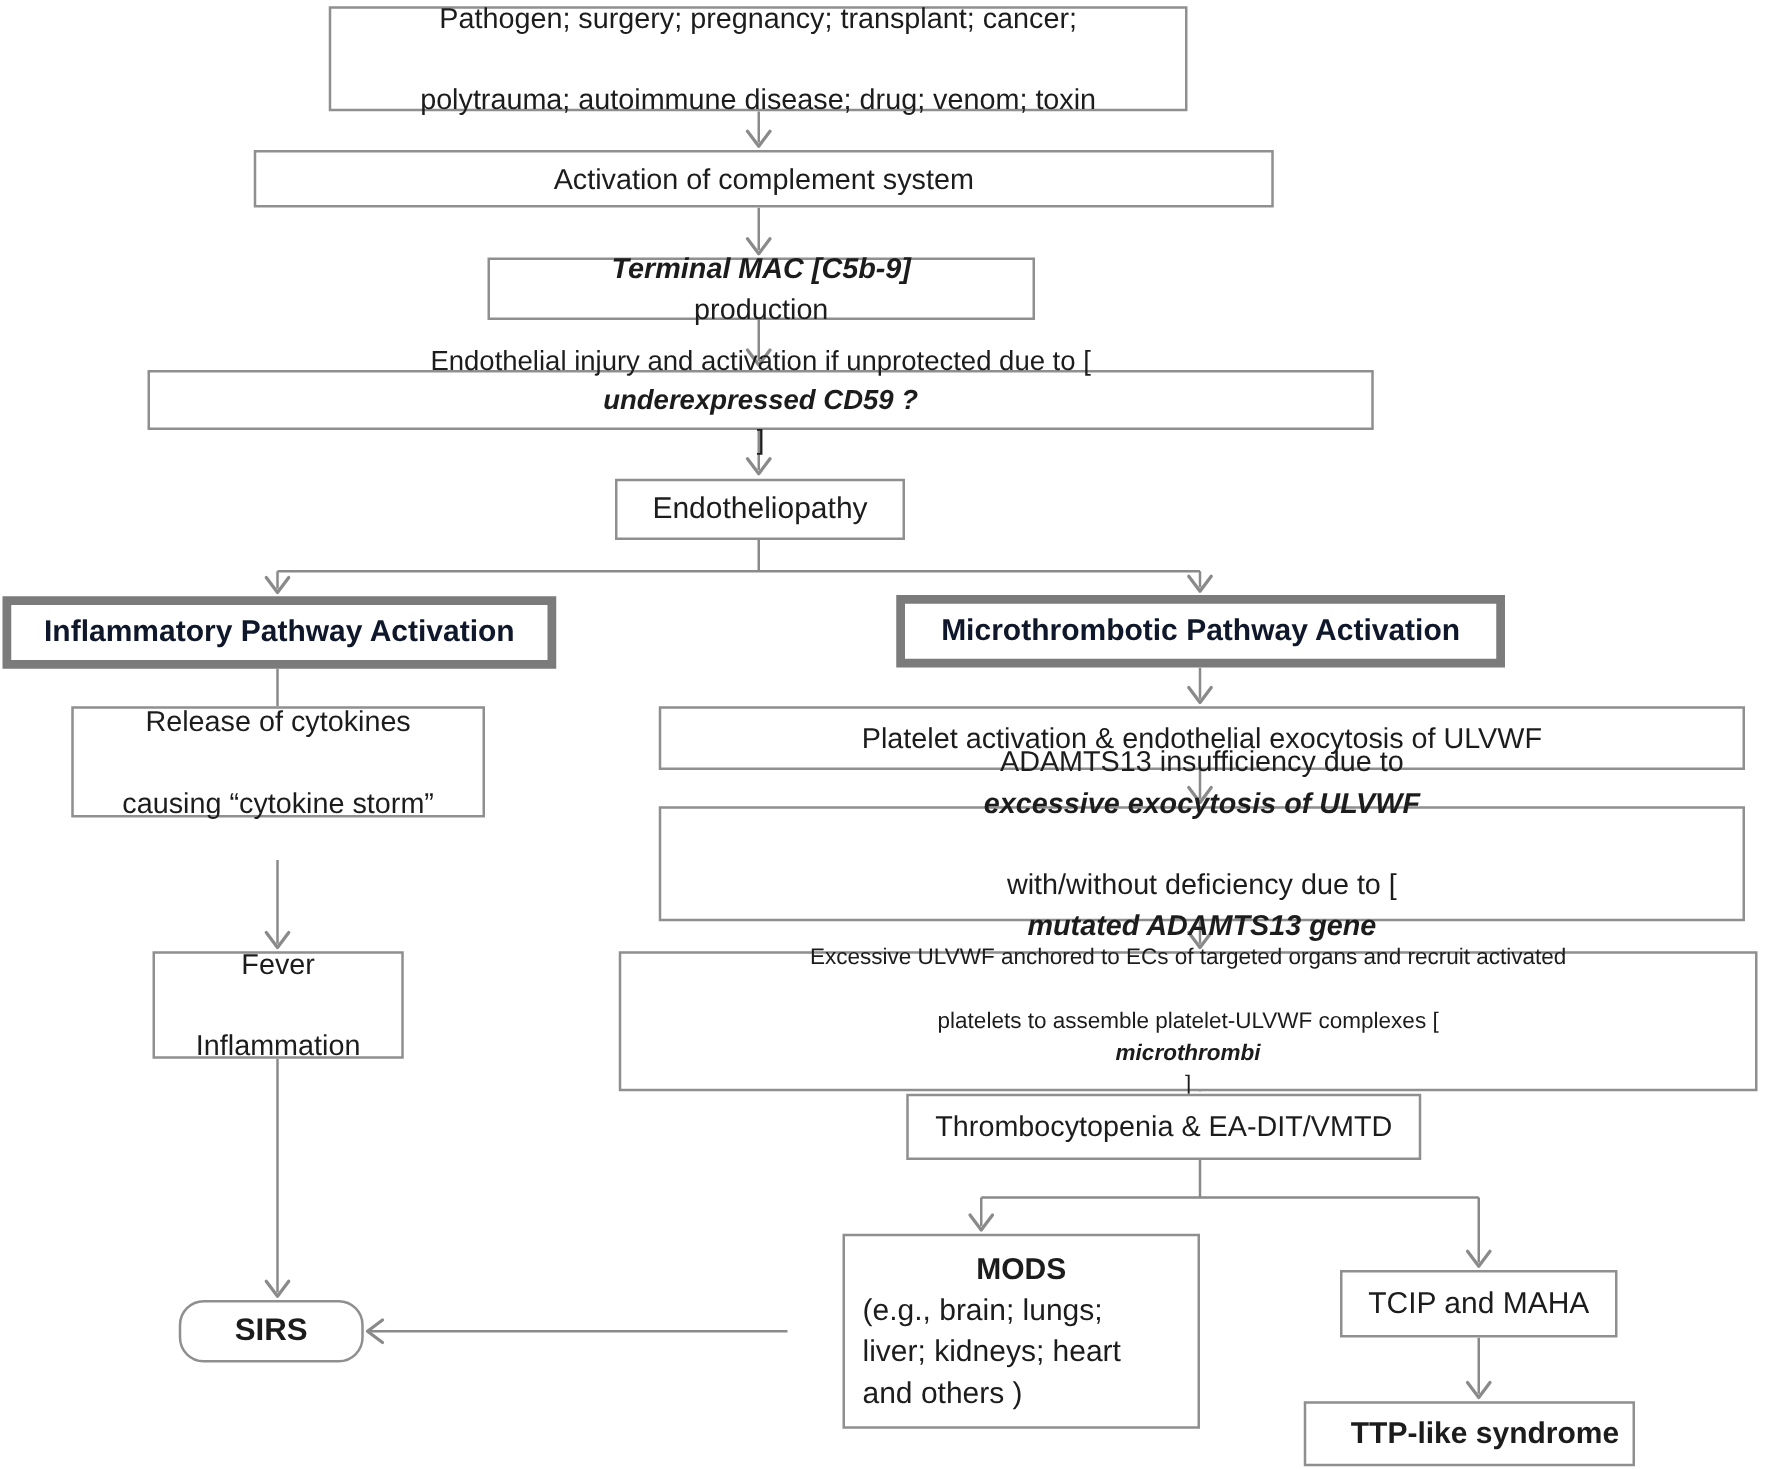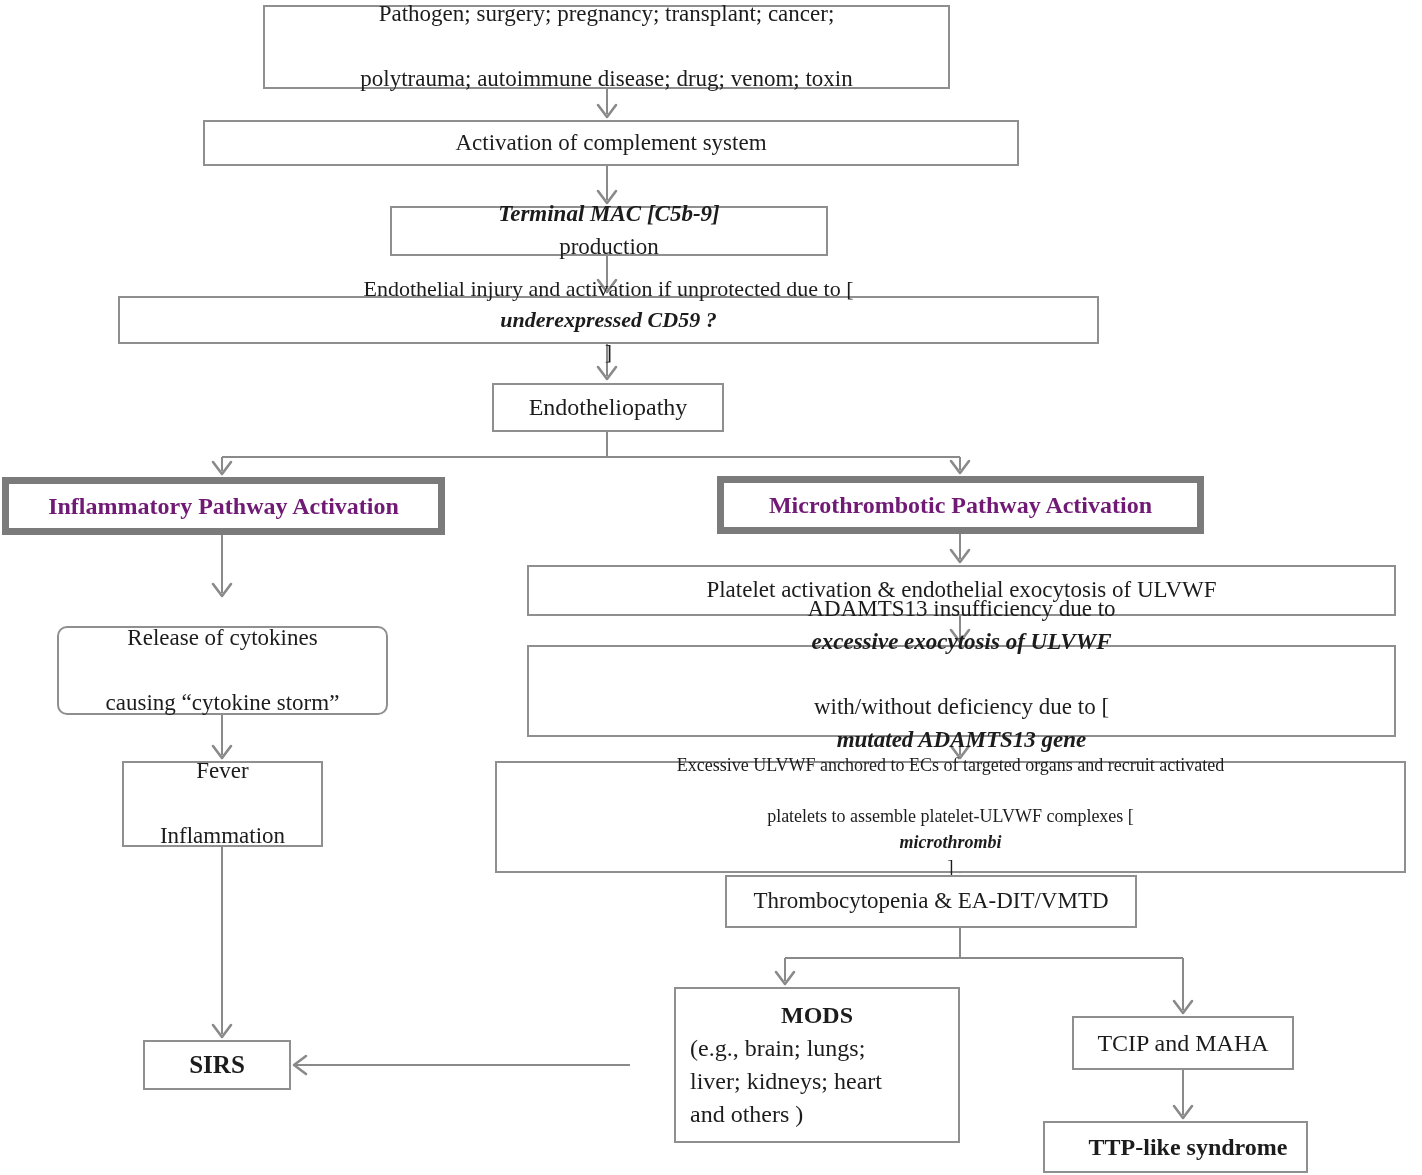--- a/index.html
+++ b/index.html
@@ -1,21 +1,21 @@
 <!DOCTYPE html>
 <html><head>
 <meta charset="utf-8">
 <style>
   html, body { margin: 0; padding: 0; background: #ffffff; }
   #canvas {
     position: relative;
     width: 1422px;
     height: 1175px;
     background: #ffffff;
-    font-family: Liberation Serif, serif;
+    font-family: Liberation Sans, sans-serif;
     color: #1c1c1c;
     overflow: hidden;
   }
   #connectors { position: absolute; left: 0; top: 0; z-index: 0; }
   .box {
     position: absolute;
     box-sizing: border-box;
     background: #ffffff;
     border: 2px solid #8f8f8f;
     display: flex;
@@ -24,27 +24,27 @@
     justify-content: center;
     text-align: center;
     font-size: 23px;
     line-height: 1.42;
     padding: 2px 8px;
     z-index: 1;
   }
   .box-strong {
     border: 7px solid #7b7b7b;
     font-size: 24px;
-    color: #701a75;
+    color: #0f172a;
     line-height: 1.2;
   }
   .seg-bold { font-weight: bold; }
   .seg-bolditalic { font-weight: bold; font-style: italic; }
   #box-endotheliopathy { font-size: 24px; }
-  #box-sirs { font-size: 25px; }
+  #box-sirs { font-size: 25px; border-radius: 20px; }
   #box-ttp { font-size: 24px; padding-left: 33px; }
   #box-tcip { font-size: 24px; }
   #box-mods { font-size: 24px; line-height: 1.38; justify-content: center; }
   .mods-title { font-weight: bold; text-align: center; width: 100%; }
   .mods-body { text-align: left; width: 100%; padding-left: 6px; box-sizing: border-box; }
 </style>
 </head>
 <body>
 
 <div id="canvas">
@@ -114,21 +114,21 @@
     </div>
 
   <div class="box box-strong" id="box-inflammatory" style="left:2px; top:477px; width:443px; height:58px;">
       <span class="seg-bold">Inflammatory Pathway Activation</span>
     </div>
 
   <div class="box box-strong" id="box-microthrombotic" style="left:717px; top:476px; width:487px; height:58px;align-items:center;">
       <span class="seg-bold">Microthrombotic Pathway Activation</span>
     </div>
 
-  <div class="box" id="box-cytokines" style="left:57px; top:626px; width:331px; height:89px;border-radius:10px;">
+  <div class="box" id="box-cytokines" style="left:57px; top:565px; width:331px; height:89px;">
       <span>Release of cytokines</span>
       <br>
       <span>causing “cytokine storm”</span>
     </div>
 
   <div class="box" id="box-fever" style="left:122px; top:761px; width:201px; height:86px;">
       <span>Fever</span>
       <br>
       <span>Inflammation</span>
     </div>

